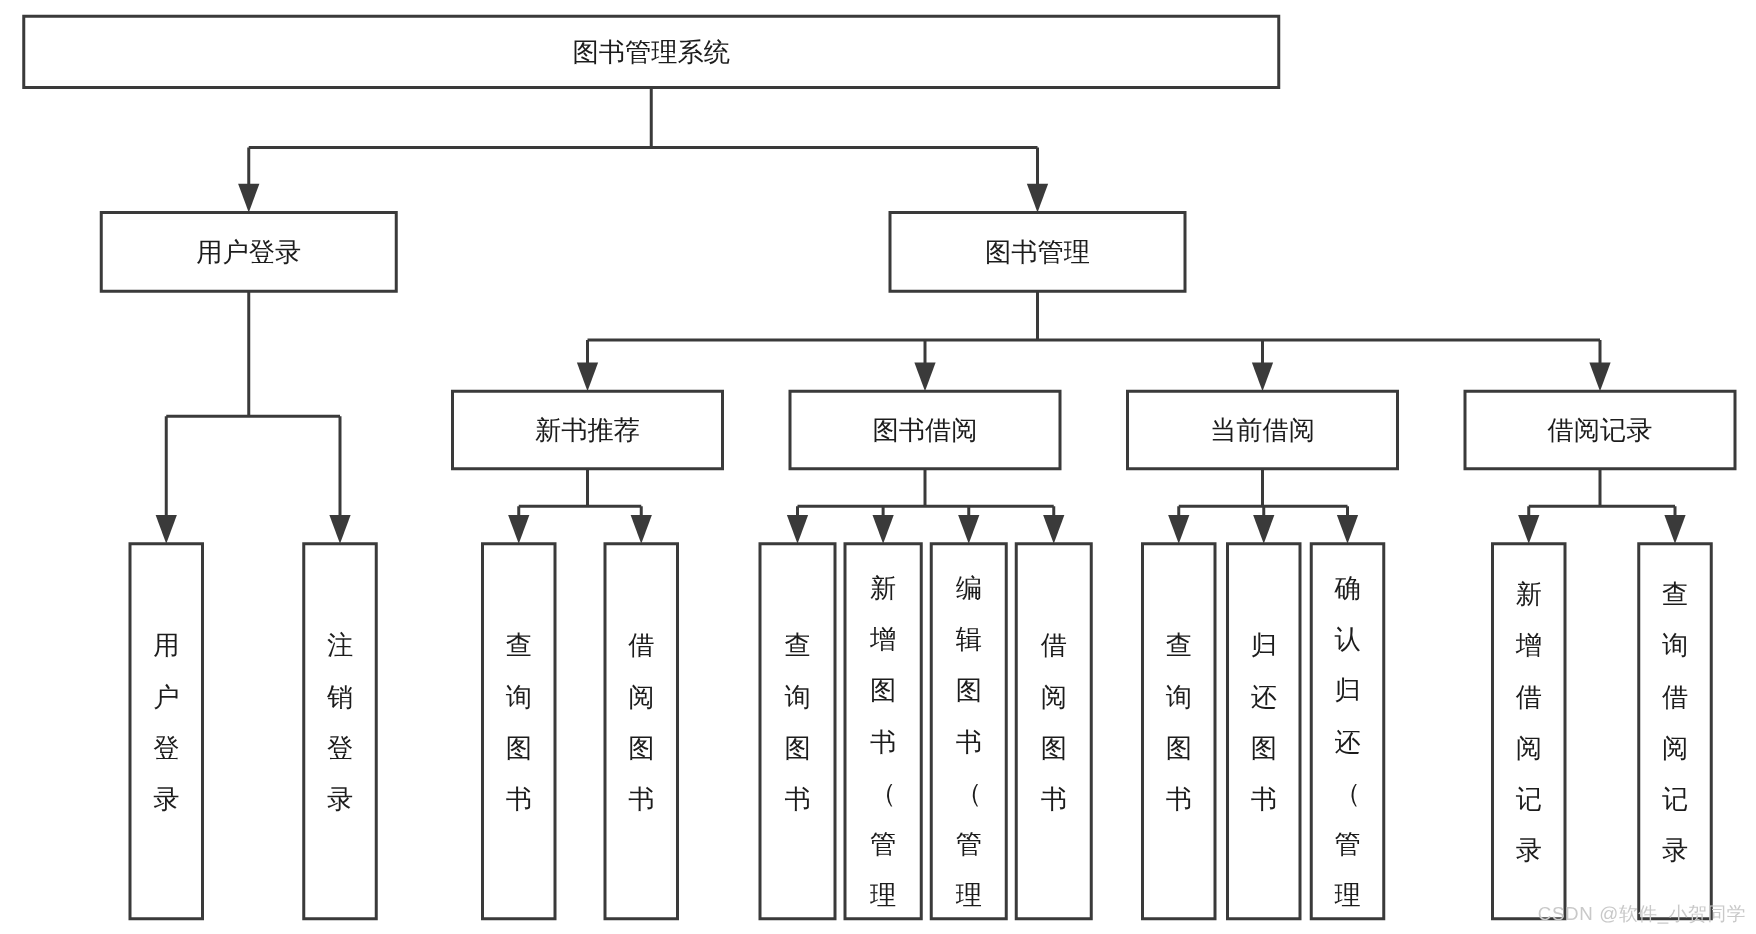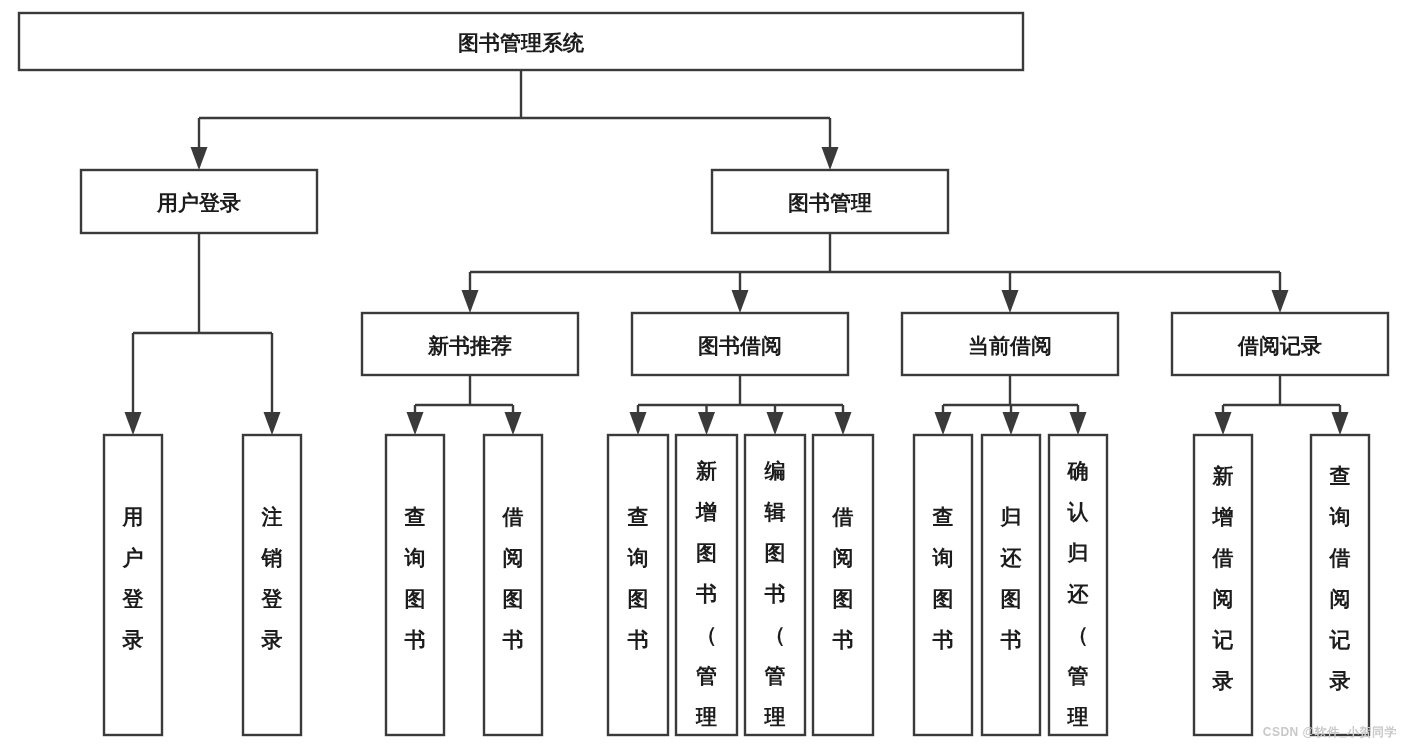--- a/index.html
+++ b/index.html
@@ -11,21 +11,20 @@
     width: 1405px;
     height: 747px;
     font-family: "Liberation Sans", "DejaVu Sans", sans-serif;
     overflow: hidden;
     position: relative;
   }
   #diagram-root {
     position: relative;
     width: 1405px;
     height: 747px;
-    font-weight: bold;
   }
   svg#flow-svg {
     position: absolute;
     left: 0;
     top: 0;
     width: 1405px;
     height: 747px;
     display: block;
   }
   .node-box {
@@ -55,21 +54,21 @@
     fill: #1c1c1c;
     font-family: "Liberation Sans", "DejaVu Sans", sans-serif;
     font-size: 21px;
     text-anchor: middle;
   }
   .watermark {
     position: absolute;
     right: 8px;
     bottom: 6px;
     color: #c9c9c9;
-    font-size: 12px;
+    font-size: 15px;
     font-family: "Liberation Sans", "DejaVu Sans", sans-serif;
     letter-spacing: 0.5px;
     white-space: nowrap;
     pointer-events: none;
   }
 </style>
 </head>
 <body>
 
 <div id="diagram-root">

